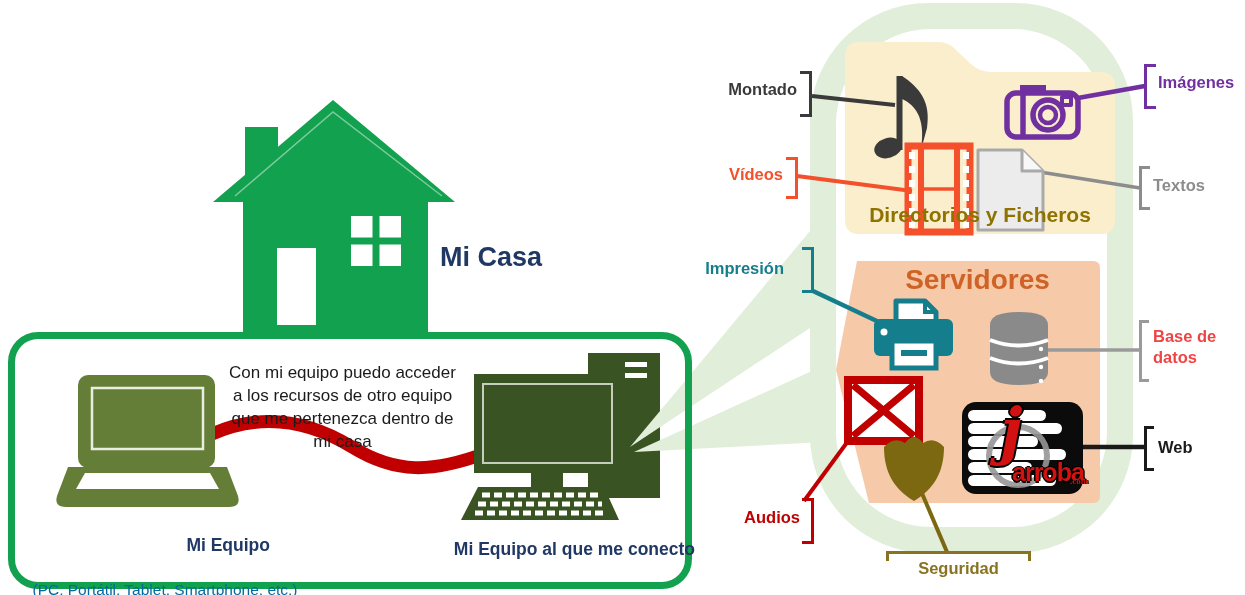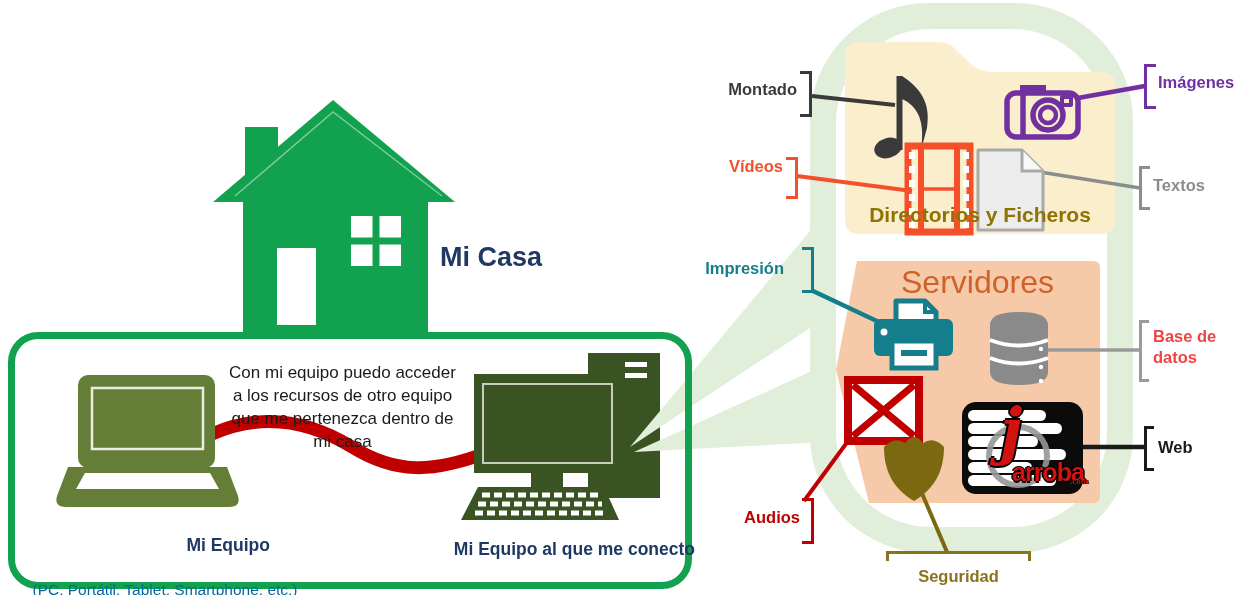--- a/index.html
+++ b/index.html
@@ -16,34 +16,34 @@
   .note-text{left:190px;top:341px;width:305px;text-align:center;font-size:17px;line-height:23px;color:#1b1b1b;margin-top:20px;}
   .cap-title{font-size:17.5px;font-weight:bold;color:#1F3864;text-align:right;}
   .cap-sub{font-size:15.5px;text-align:center;}
   #laptop-title{left:60px;top:535px;width:210px;}
   #laptop-sub{left:10px;top:581px;width:310px;color:#0369a1;}
   #server-title{left:425px;top:539px;width:270px;}
   #server-sub{left:425px;top:562px;width:270px;color:#12A14E;font-size:15px;}
 
   
   #files-title{left:845px;top:203px;width:270px;text-align:center;font-size:21px;font-weight:bold;color:#8F7300;}
-  #servers-title{left:855px;top:264px;width:245px;text-align:center;font-size:32px;font-weight:normal;color:#CE6227;}
+  #servers-title{left:855px;top:264px;width:245px;text-align:center;font-size:28px;font-weight:bold;color:#CE6227;}
 
   
   .lbl{font-size:16.5px;font-weight:bold;line-height:21px;}
   .r{text-align:right;}
   #lbl-audios{left:700px;top:79px;width:97px;color:#3A3A3A;}
   #lbl-imagenes{left:1158px;top:72px;width:85px;color:#7030A0;}
-  #lbl-videos{left:700px;top:156px;width:83px;color:#F4502C;}
+  #lbl-videos{left:700px;top:164px;width:83px;color:#F4502C;}
   #lbl-textos{left:1153px;top:175px;width:80px;color:#8C8C8C;}
   #lbl-impresion{left:684px;top:258px;width:100px;color:#157E8C;}
   #lbl-bd{left:1153px;top:326px;width:64px;color:#ef4444;}
   #lbl-web{left:1158px;top:437px;width:60px;color:#1A1A1A;}
   #lbl-correo{left:710px;top:507px;width:90px;color:#C00000;}
-  #lbl-seguridad{left:886px;top:558px;width:145px;text-align:center;color:#8A7320;margin-top:8px;}
+  #lbl-seguridad{left:886px;top:558px;width:145px;text-align:center;color:#8A7320;}
 
   
   .bk{box-sizing:border-box;}
   .bk-close{border-top:3.5px solid;border-right:3.5px solid;border-bottom:3.5px solid;}
   .bk-open{border-top:3.5px solid;border-left:3.5px solid;border-bottom:3.5px solid;}
   .bk-topline{border-top:3.5px solid;border-left:3.5px solid;border-right:3.5px solid;}
   #bk-audios{left:800px;top:71px;width:12px;height:46px;color:#3A3A3A;}
   #bk-imagenes{left:1144px;top:64px;width:12px;height:45px;color:#7030A0;}
   #bk-videos{left:786px;top:157px;width:12px;height:42px;color:#F4502C;}
   #bk-textos{left:1139px;top:166px;width:11px;height:44px;color:#8C8C8C;}

